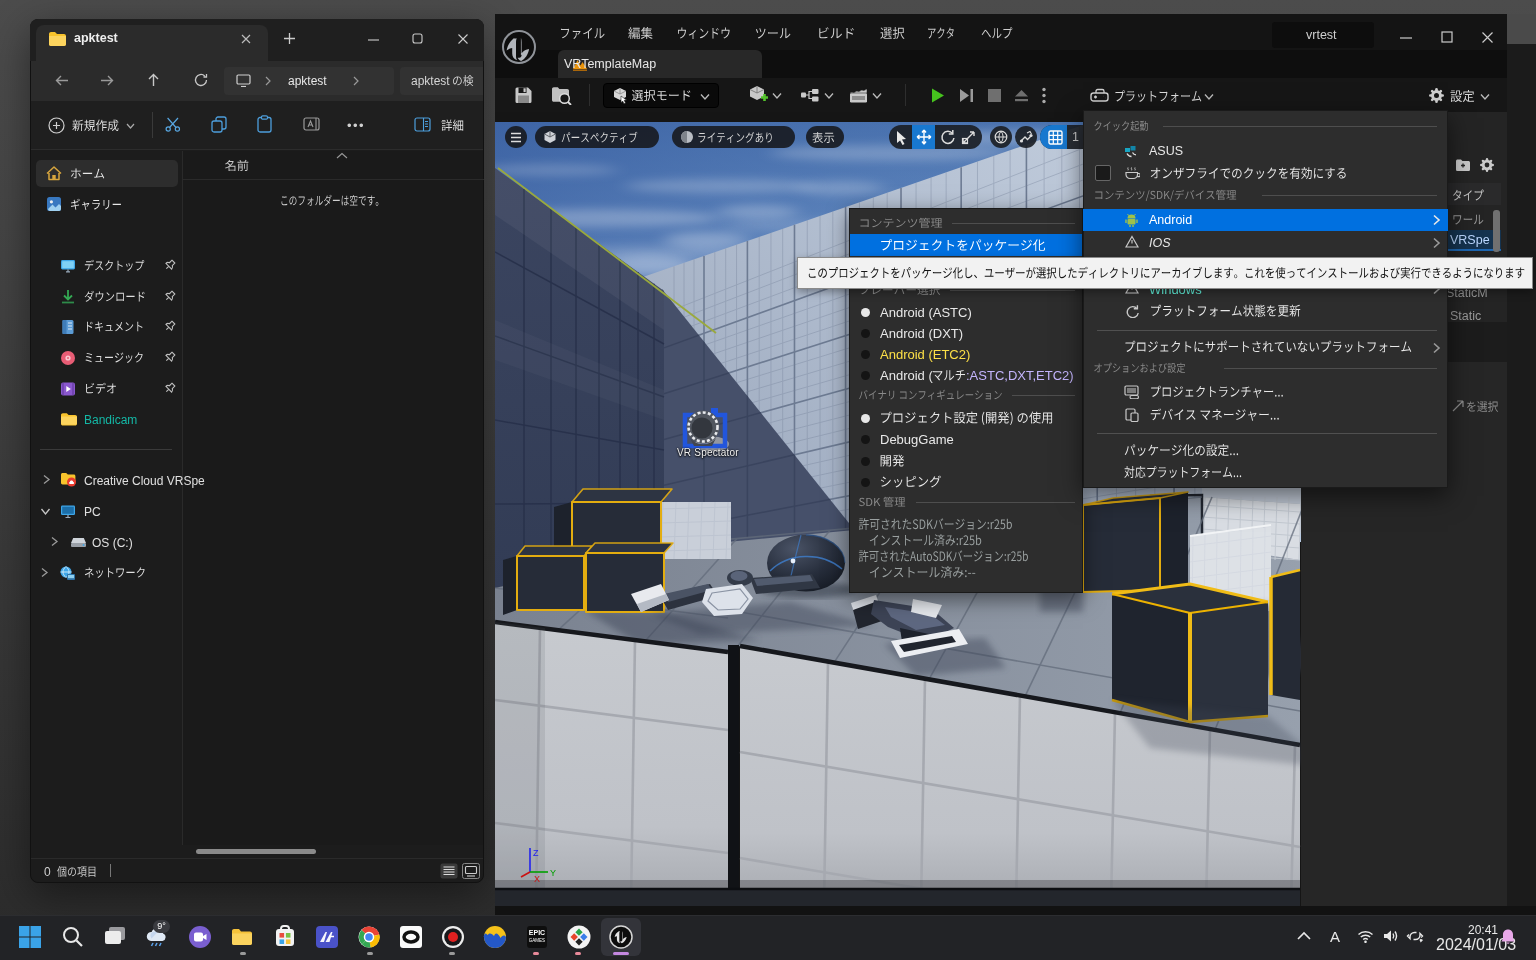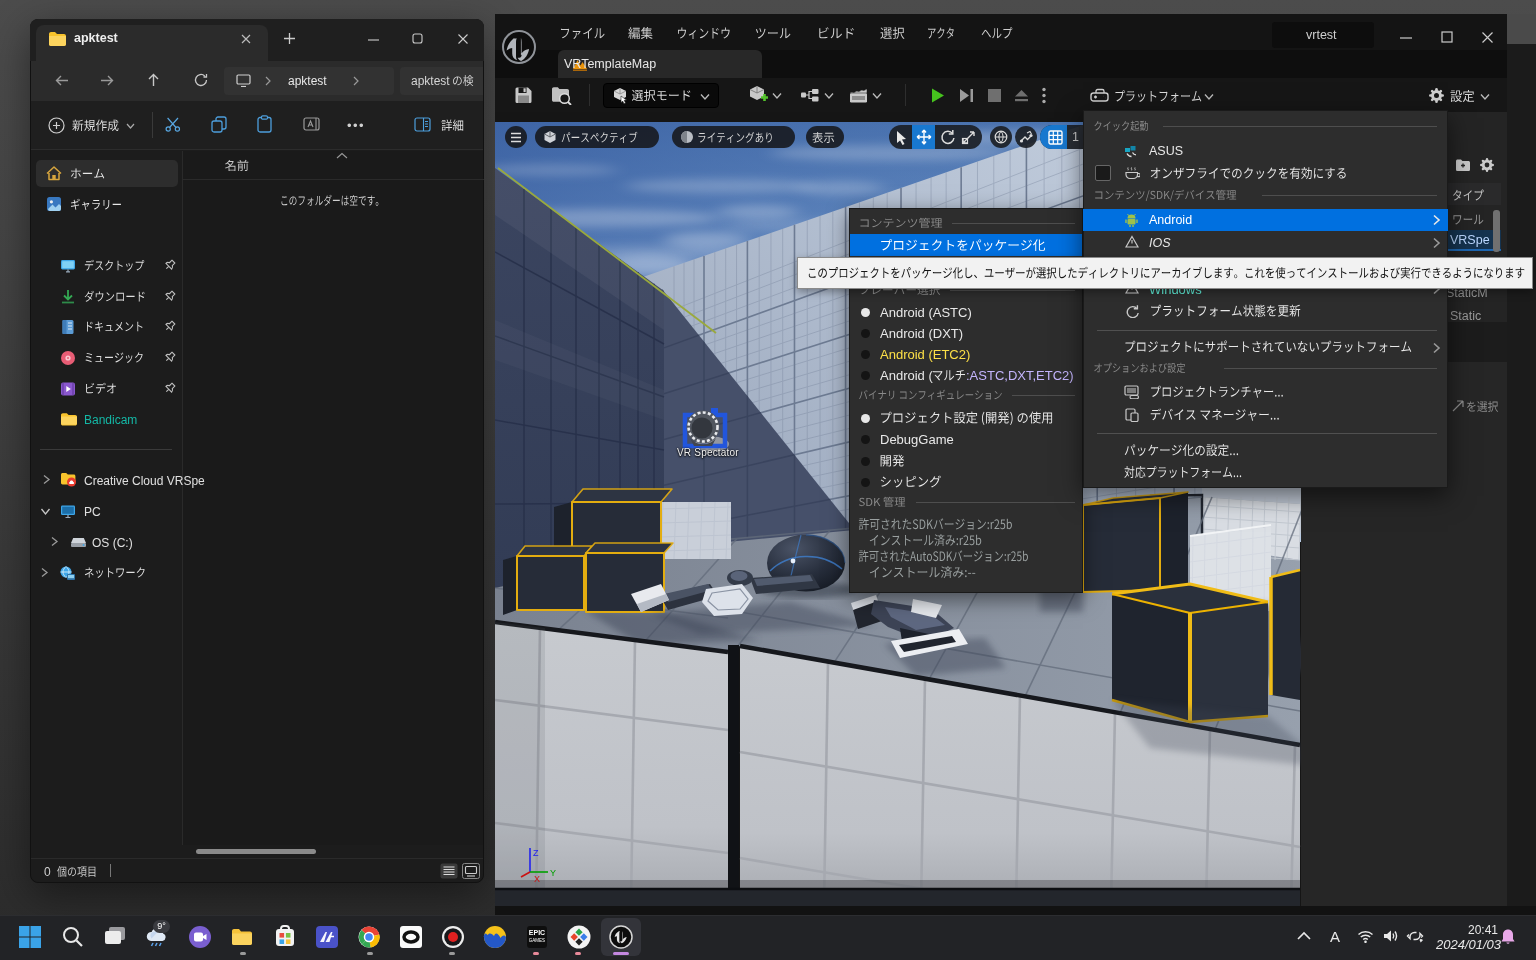--- a/index.html
+++ b/index.html
@@ -1757,17 +1757,17 @@
     <svg class="a" style="left:1382px;top:929px;" width="17" height="14" viewBox="0 0 17 14">
       <path d="M2 5h3l4-3.5v11L5 9H2z" fill="#e8e8e8"></path>
       <path d="M11 4.5a5 5 0 0 1 0 5M13 2.5a8 8 0 0 1 0 9" stroke="#e8e8e8" stroke-width="1.4" fill="none"></path>
     </svg>
     <svg class="a" style="left:1406px;top:929px;" width="18" height="14" viewBox="0 0 18 14">
       <path d="M3 5.5L1.5 7l2.5 2.5V8c0-2.5 2-4.5 4.5-4.5h2" stroke="#e8e8e8" stroke-width="1.4" fill="none"></path>
       <path d="M15 8.5L16.5 7 14 4.5V6c0 2.5-2 4.5-4.5 4.5h-2" stroke="#e8e8e8" stroke-width="1.4" fill="none"></path>
       <path d="M13.5 11l1.2 2.4 2.4-2.4-2.4-1.2z" fill="#e8e8e8"></path>
     </svg>
     <div class="a" style="left:1468px;top:923px;font-size:12px;line-height:14.4px;color:#e8e8e8;">20:41</div>
-    <div class="a" style="left:1436px;top:938px;font-size:13px;line-height:14.4px;color:#e8e8e8;font-style:italic;">2024/01/03</div>
+    <div class="a" style="left:1436px;top:938px;font-size:16px;line-height:14.4px;color:#e8e8e8;">2024/01/03</div>
     <svg class="a" style="left:1500px;top:928px;" width="16" height="18" viewBox="0 0 16 18">
       <path d="M8 1.5c-3 0-5 2.2-5 5V11l-1.6 2.5h13.2L13 11V6.5c0-2.8-2-5-5-5z" fill="#e8a8e8"></path>
       <path d="M6.3 14.5a1.8 1.8 0 0 0 3.4 0z" fill="#e8a8e8"></path>
     </svg>
   </div>
 </body></html>

